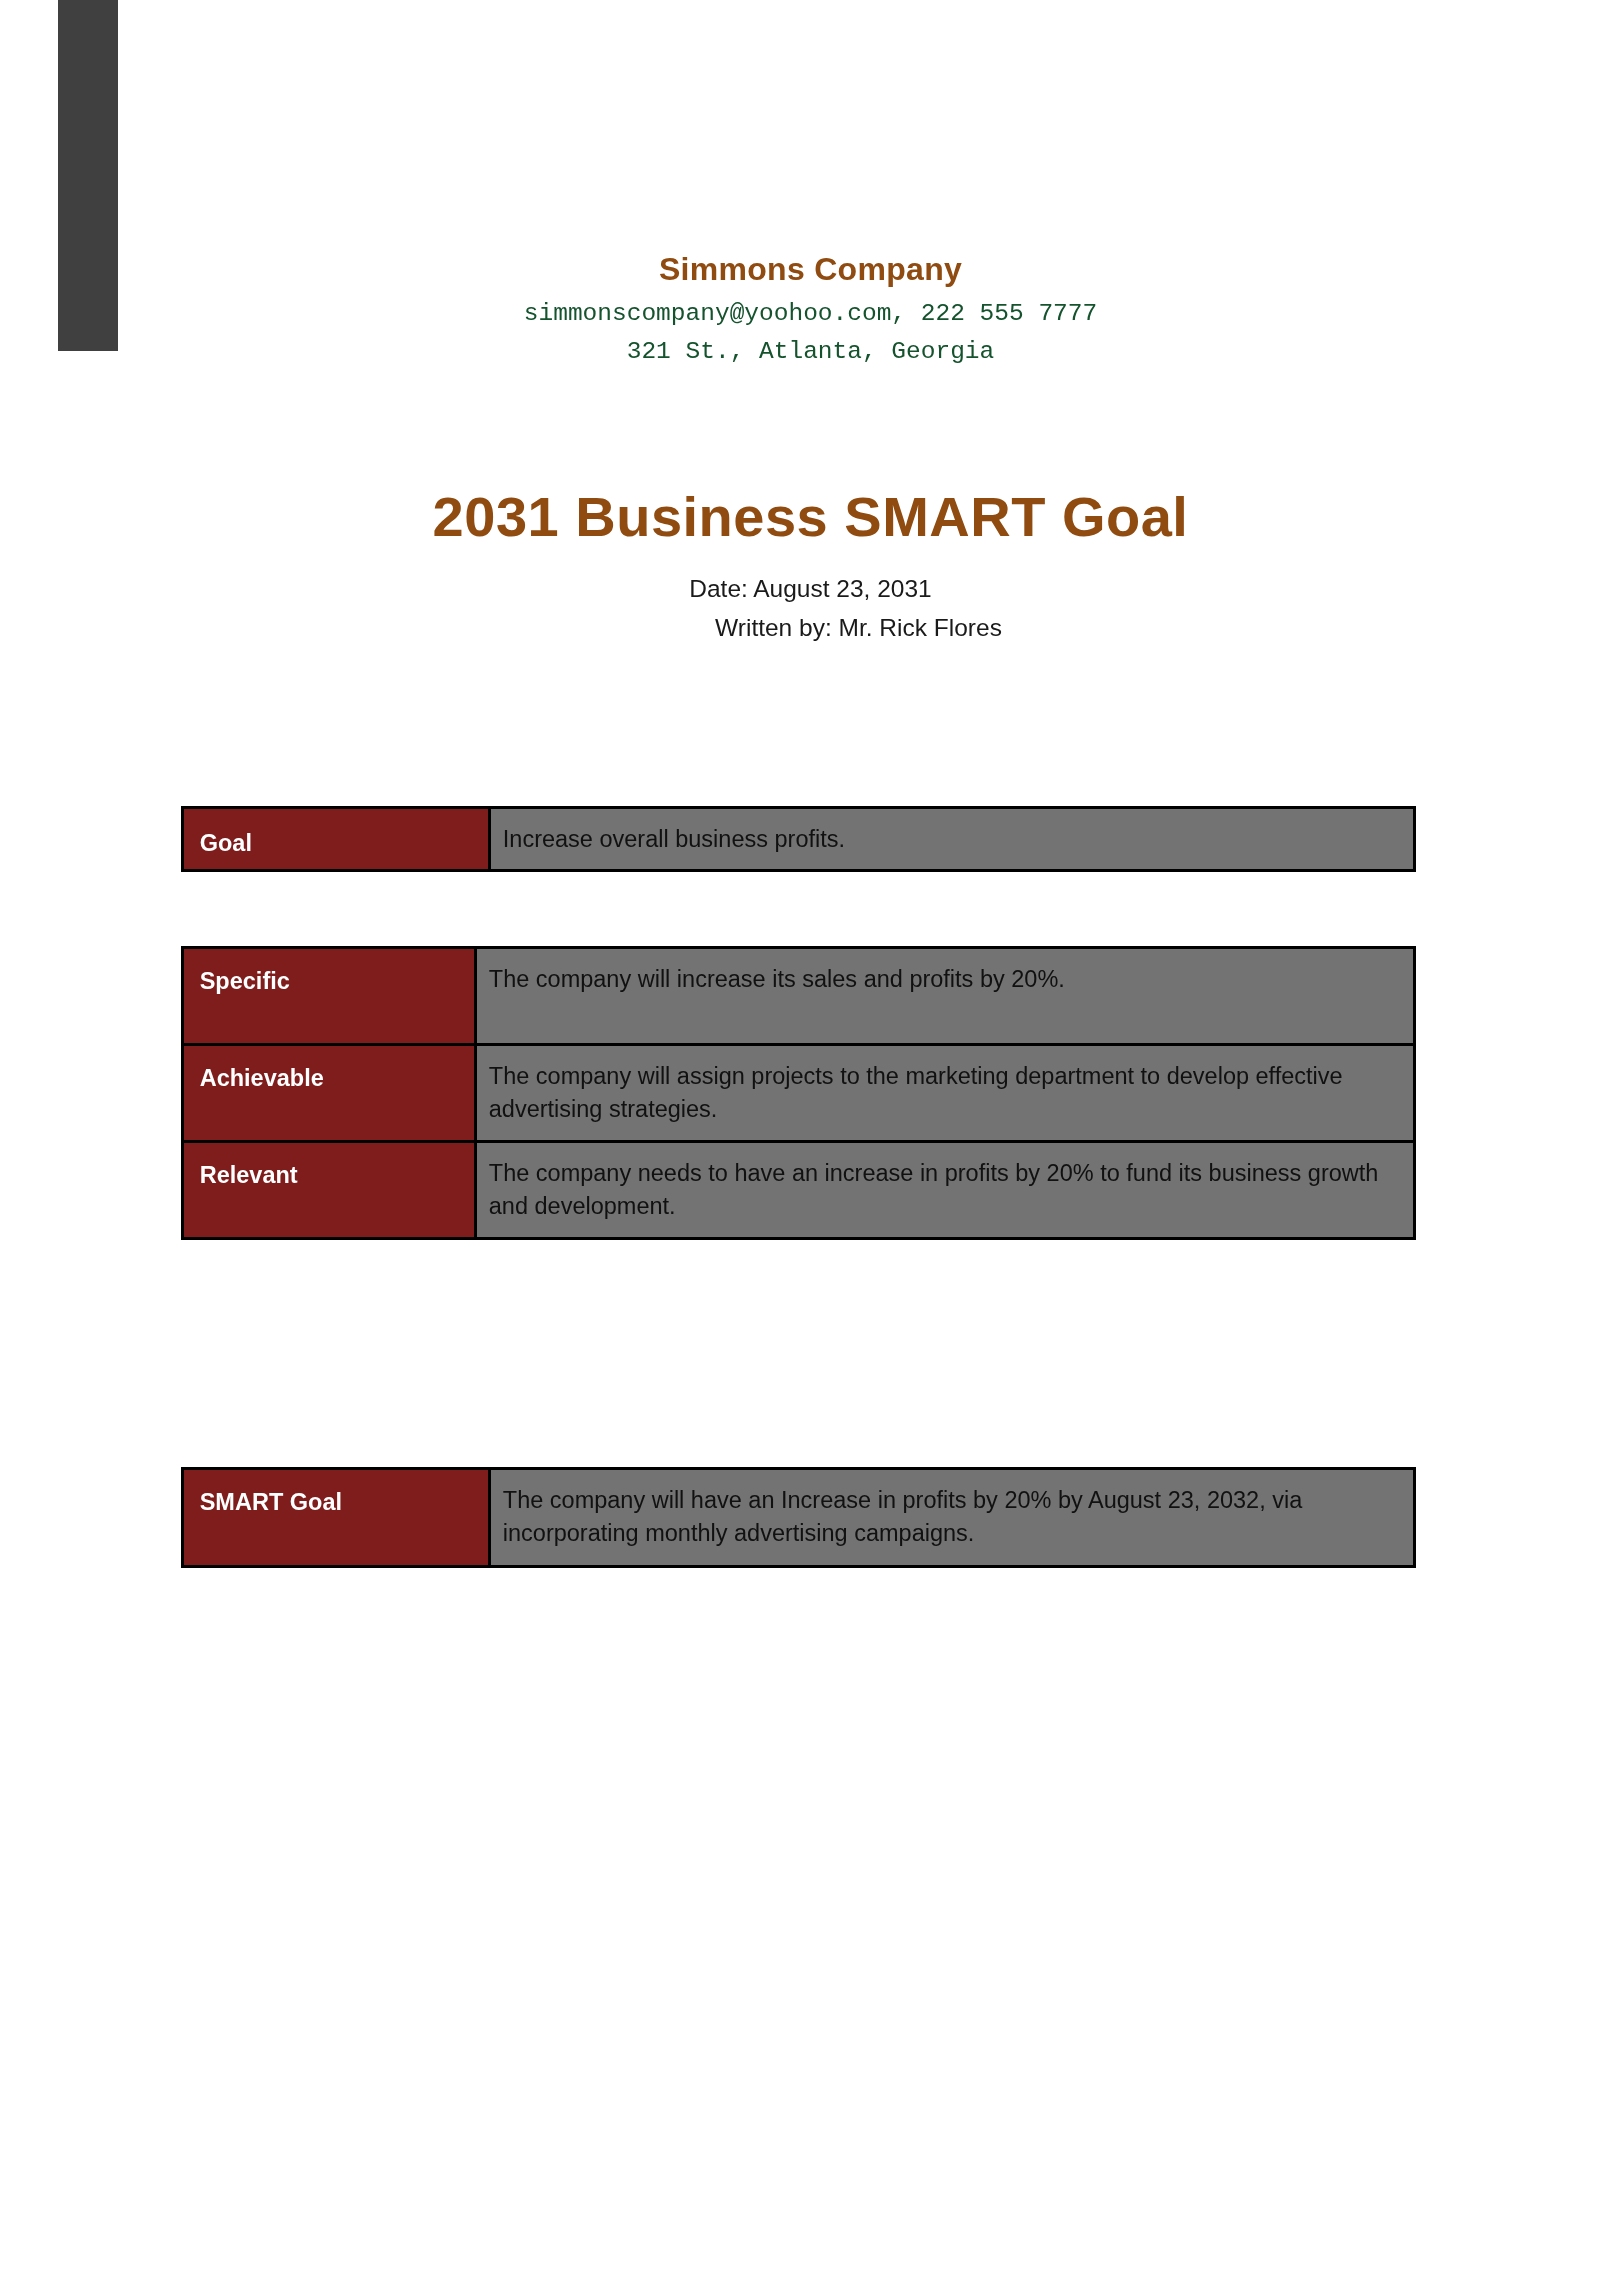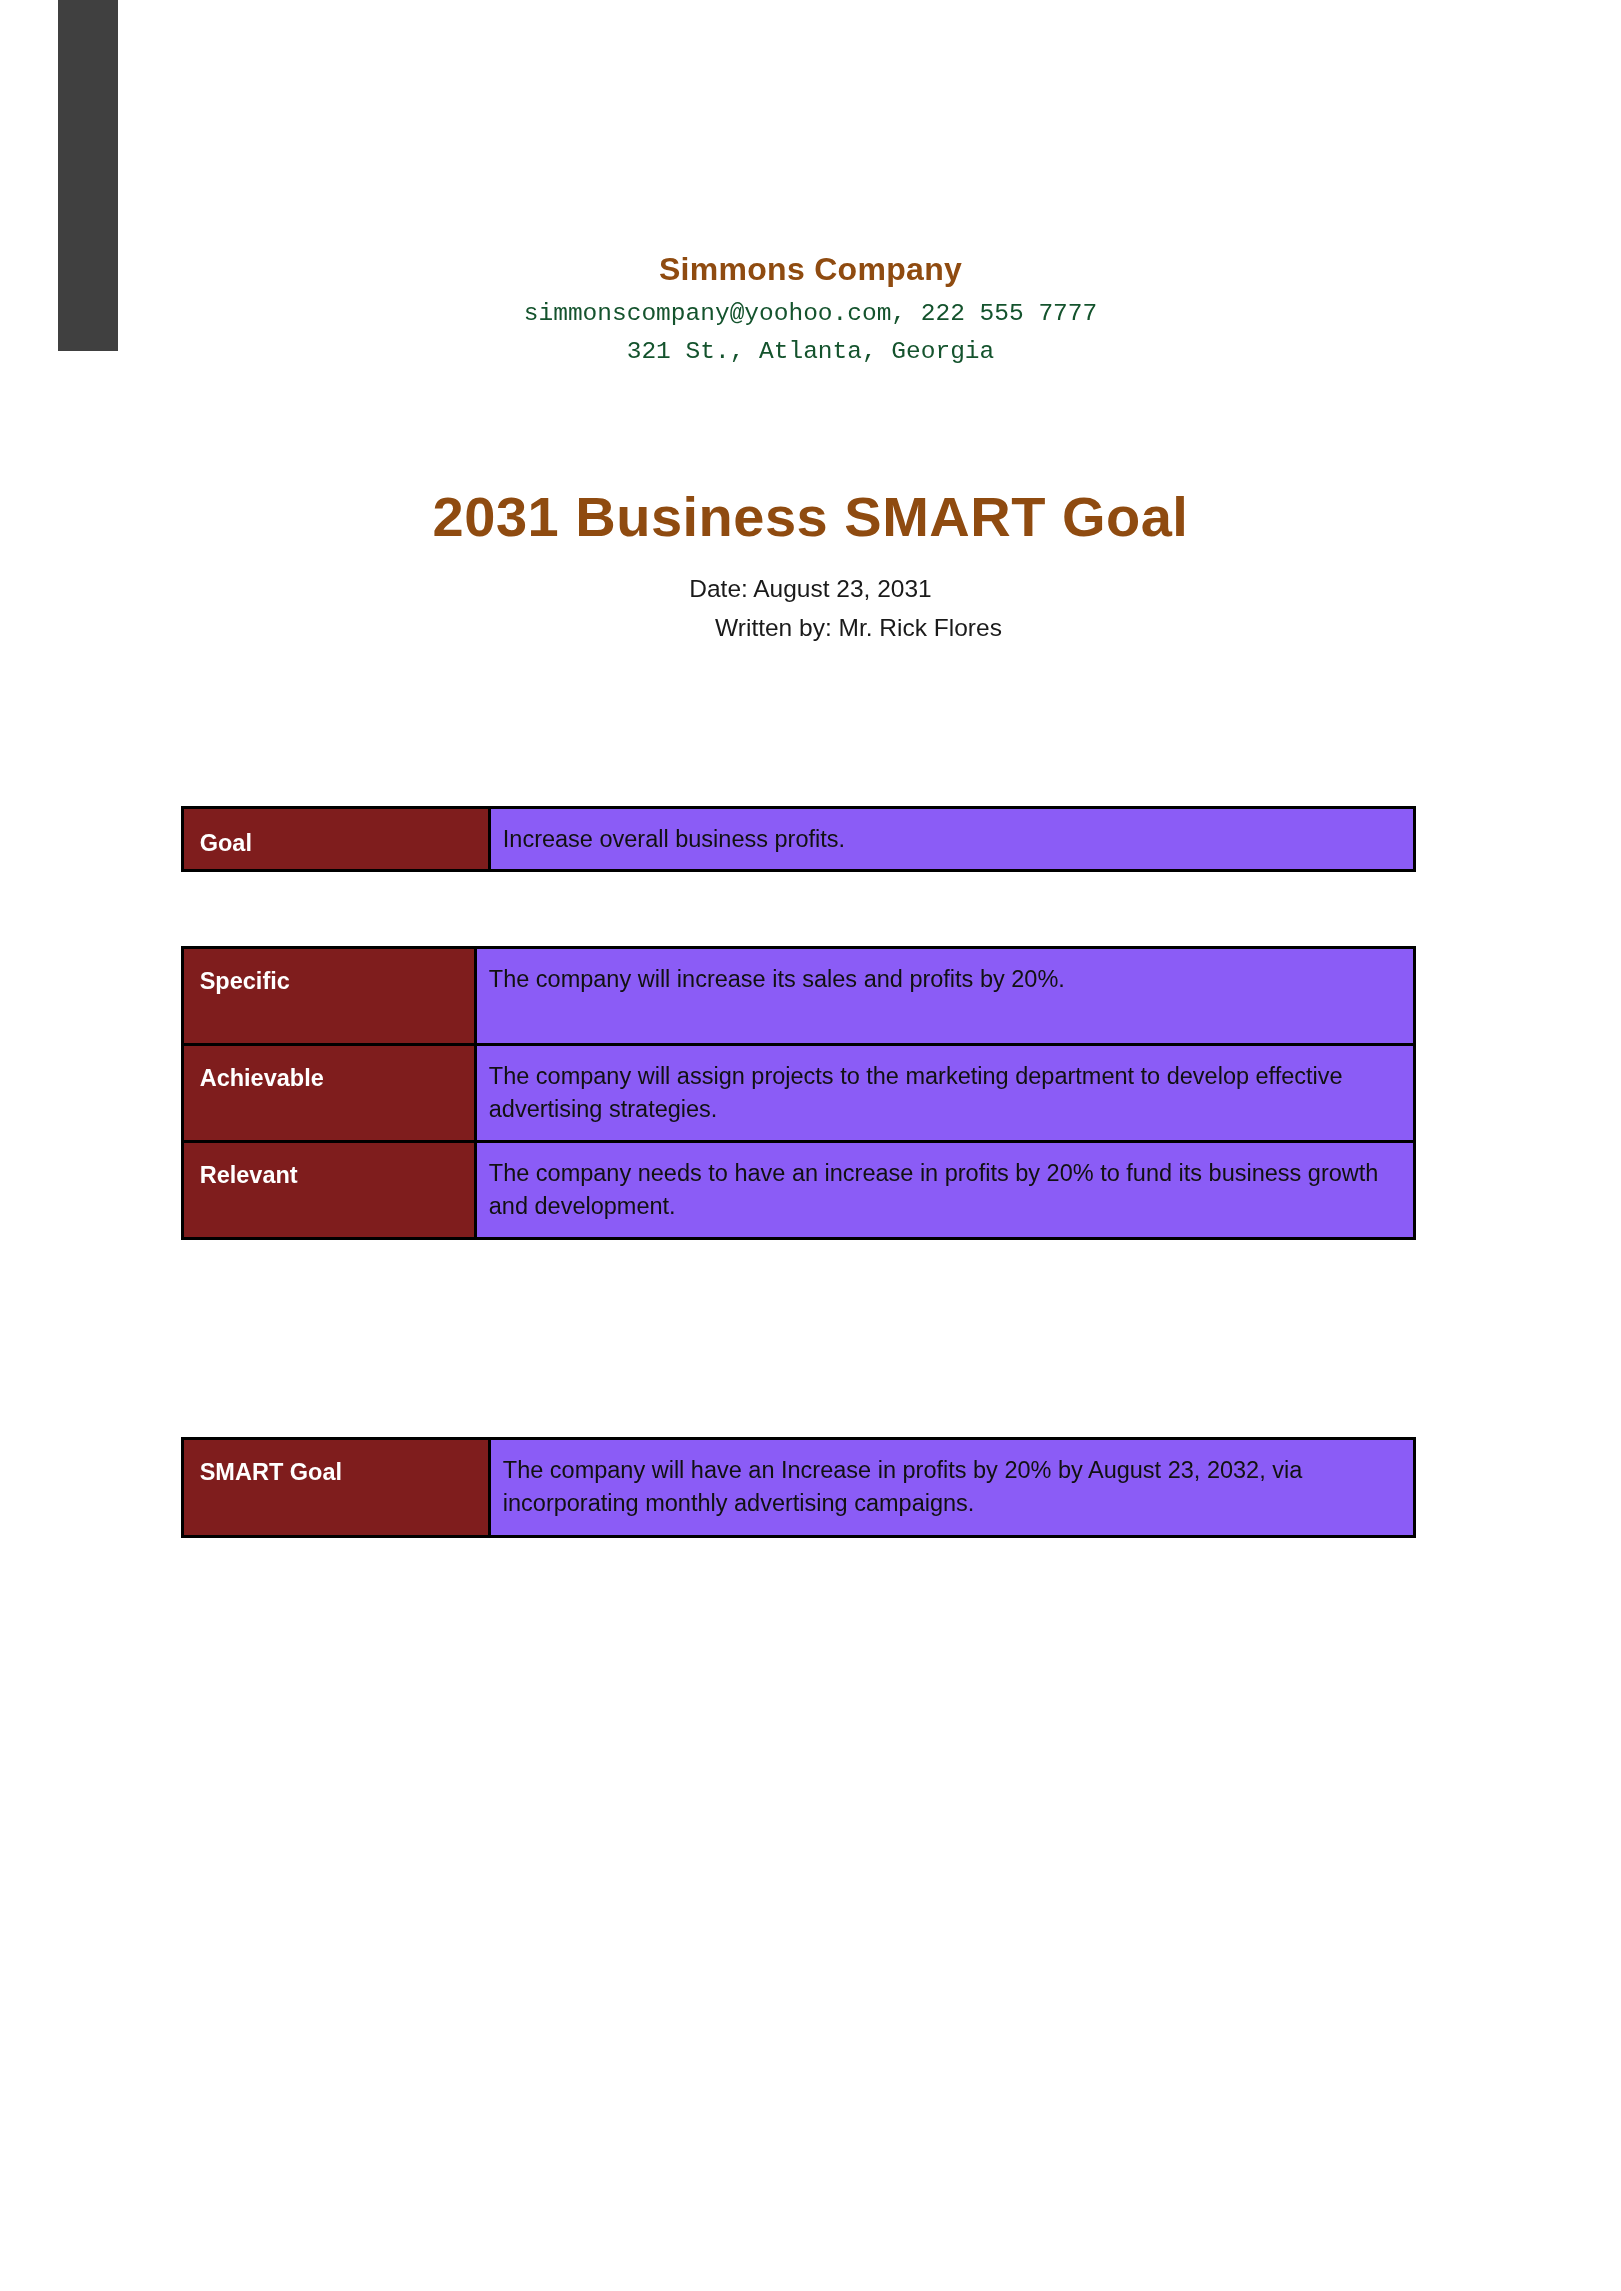--- a/index.html
+++ b/index.html
@@ -67,30 +67,30 @@
       line-height: 33px;
     }
     td.label-cell {
       background: #7f1d1d;
       color: #ffffff;
       font-weight: bold;
       font-size: 26.5px;
       padding: 15.7px 13.7px 9.8px 15.7px;
     }
     td.value-cell {
-      background: #8b5cf6;
+      background: #737373;
       color: #111111;
       padding: 13.7px 13.7px 9.8px 11.8px;
     }
     #table-goal { top: 806px; }
     #table-goal td { height: 61px; box-sizing: border-box; }
     #table-goal td.label-cell { padding-top: 17.6px; }
     #table-smart { top: 946px; }
     #table-smart td { height: 97px; box-sizing: border-box; }
-    #table-final { top: 1437px; }
+    #table-final { top: 1467px; }
     #table-final td { height: 98px; box-sizing: border-box; }
   </style>
 </head>
 <body>
 
 <div class="side-bar"></div>
 
 <div class="header company-name">Simmons Company</div>
 <div class="header contact-line contact-1">simmonscompany@yoohoo.com, 222 555 7777</div>
 <div class="header contact-line contact-2">321 St., Atlanta, Georgia</div>

